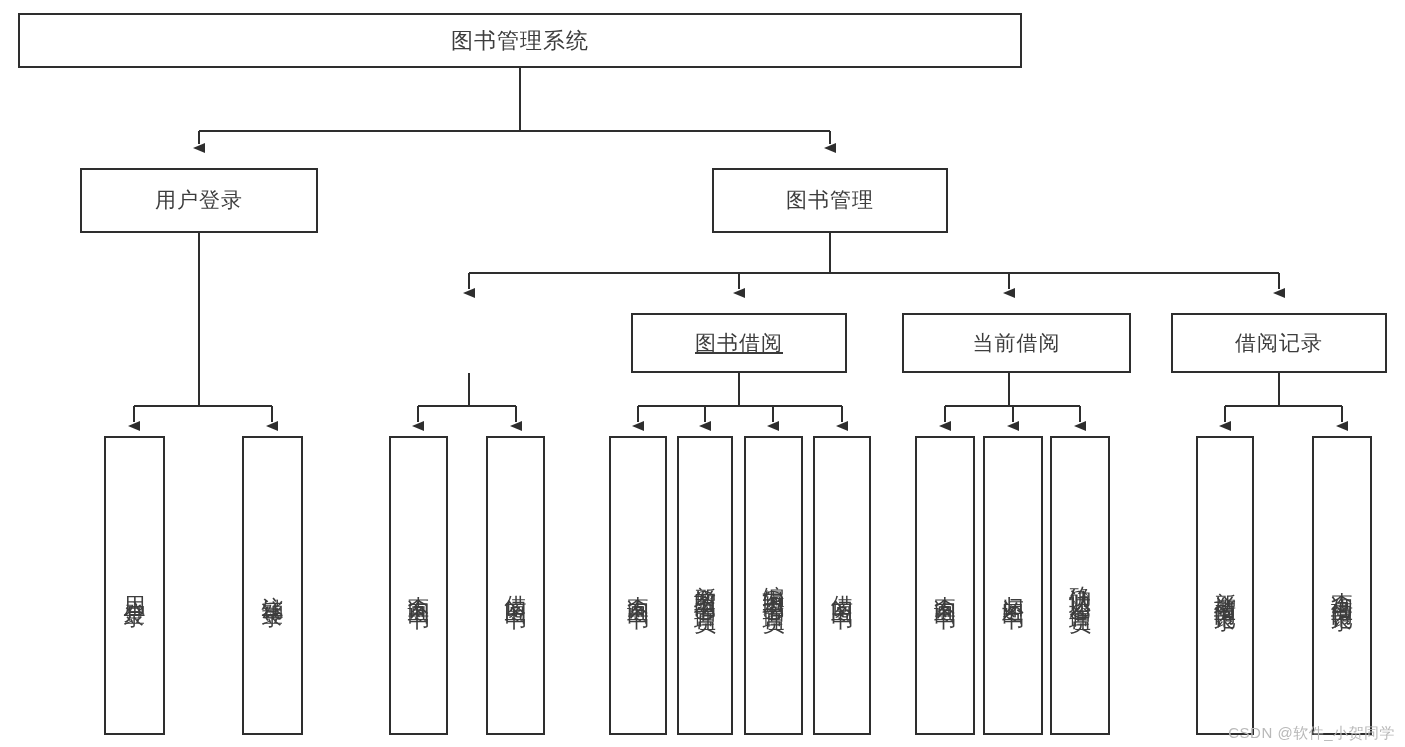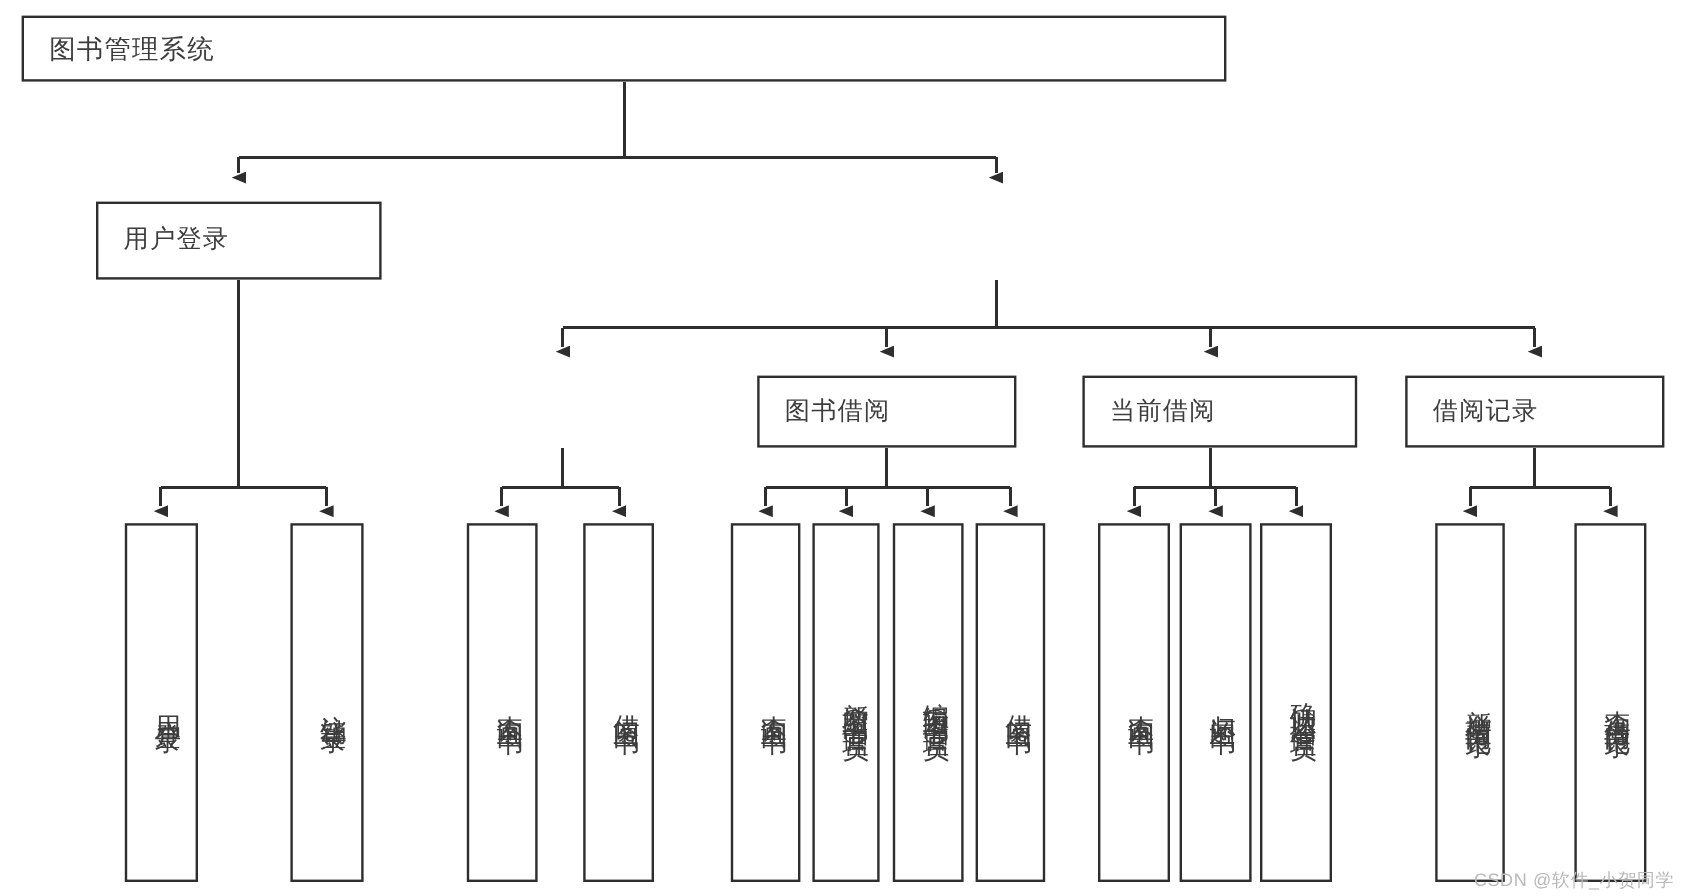--- a/index.html
+++ b/index.html
@@ -24,24 +24,23 @@
     width: 1405px;
     height: 747px;
   }
   .node {
     position: absolute;
     box-sizing: border-box;
     background: #ffffff;
     border: 2px solid #2e2e2e;
     display: flex;
     align-items: center;
-    justify-content: flex-start;
+    justify-content: center;
     color: #3a3a3a;
     z-index: 2;
-    padding-left: 21px;
   }
   .node .label {
     font-size: 21px;
     line-height: 1.18;
     letter-spacing: 1px;
     white-space: nowrap;
     color: #3d3d3d;
   }
   .node.vertical .label {
     writing-mode: vertical-rl;
@@ -117,22 +116,25 @@
     </g>
   </svg>
 
   <div class="node root" style="left:18px; top:13px; width:1004px; height:55px;">
     <span class="label">图书管理系统</span>
   </div>
 
   <div class="node" style="left:80px; top:168px; width:238px; height:65px;">
     <span class="label">用户登录</span>
   </div>
+  <div class="node" style="left:712px; top:168px; width:236px; height:65px;">
+    <span class="label">图书管理</span>
+  </div>
 
-  <div class="node" style="left:631px; top:313px; width:216px; height:60px;">
+  <div class="node" style="left:631px; top:313px; width:216px; height:60px;text-decoration:underline;">
     <span class="label">图书借阅</span>
   </div>
   <div class="node" style="left:902px; top:313px; width:229px; height:60px;">
     <span class="label">当前借阅</span>
   </div>
   <div class="node" style="left:1171px; top:313px; width:216px; height:60px;">
     <span class="label">借阅记录</span>
   </div>
 
   <div class="node vertical" style="left:104px; top:436px; width:61px; height:299px;">

